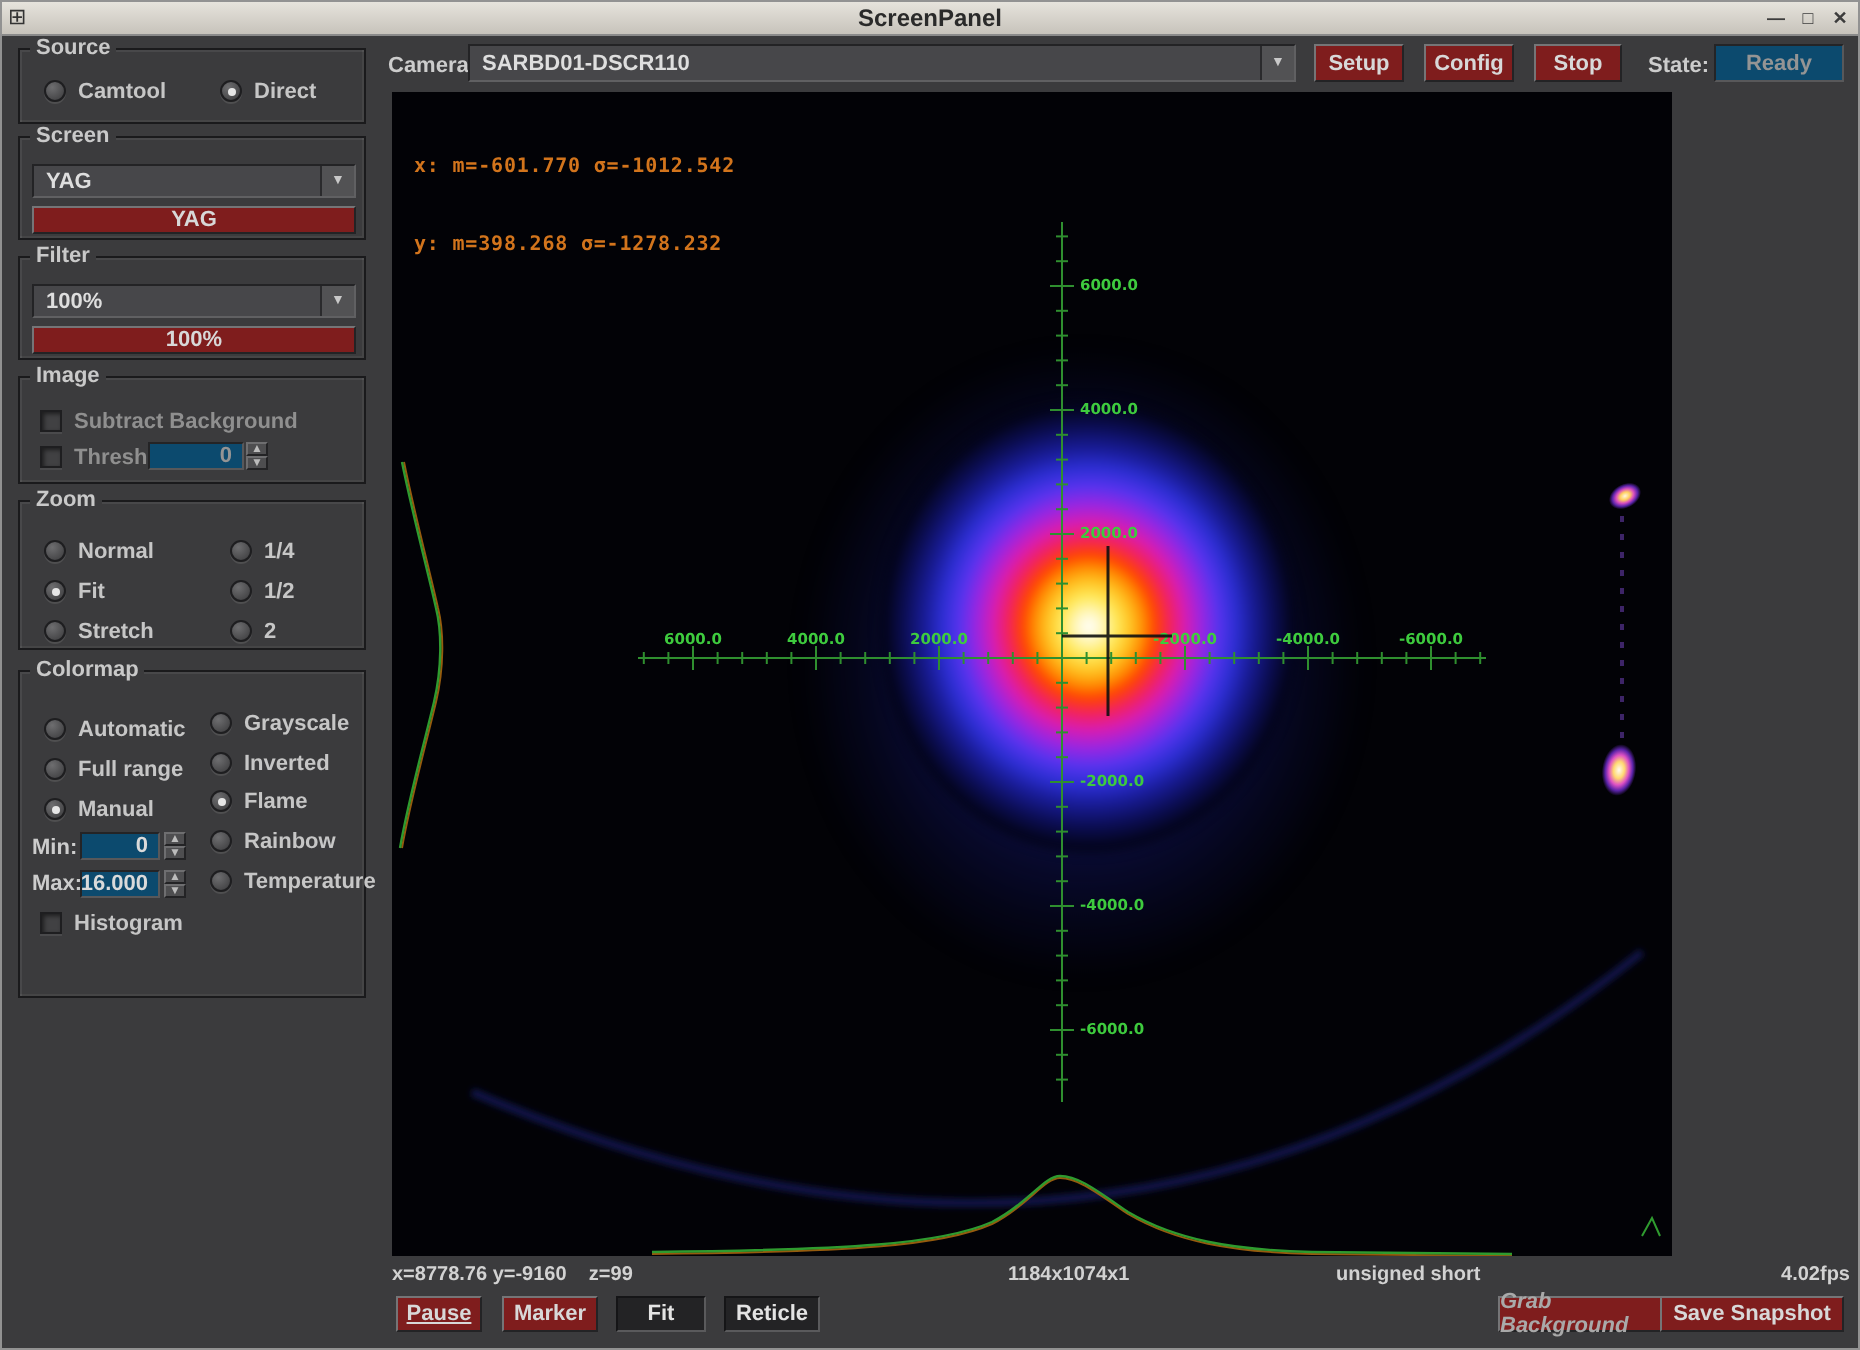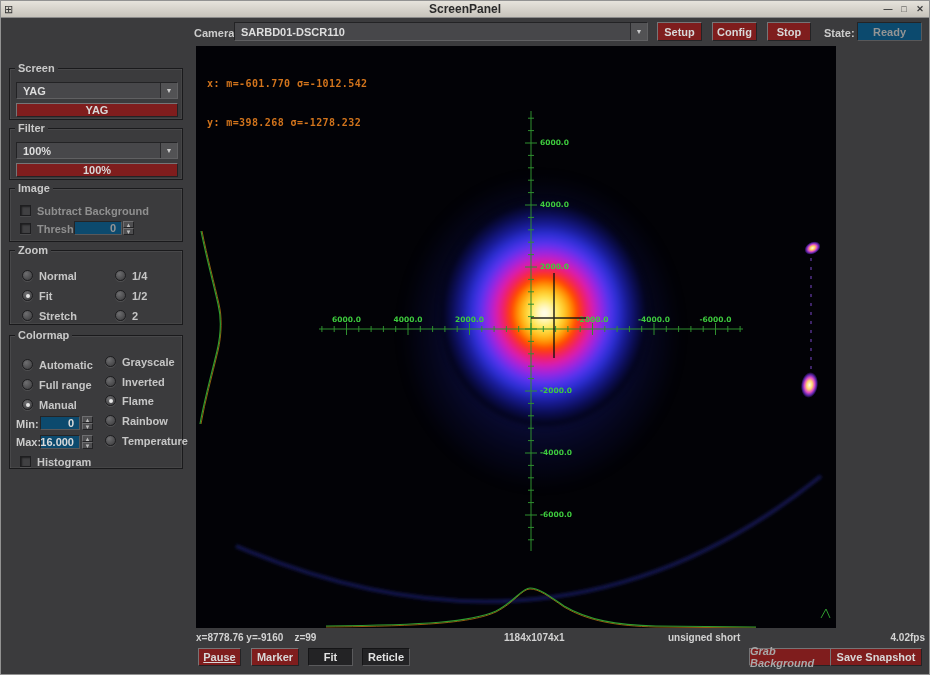--- a/index.html
+++ b/index.html
@@ -97,20 +97,31 @@
     <span class="tb-title">ScreenPanel</span>
     <span class="tb-btns">
       <span class="tb-btn">—</span>
       <span class="tb-btn">□</span>
       <span class="tb-btn">✕</span>
     </span>
   </div>
 
   <div class="body">
 
+    <div class="group" style="top:6px;height:38px;">
+      <div class="group-title">Source</div>
+      <div class="ctl" style="left:12px;top:14px;">
+        <span class="radio"></span>
+        <span class="rlbl">Camtool</span>
+      </div>
+      <div class="ctl" style="left:100px;top:14px;">
+        <span class="radio sel"></span>
+        <span class="rlbl">Direct</span>
+      </div>
+    </div>
 
     <div class="group" style="top:50px;height:52px;">
       <div class="group-title">Screen</div>
       <div class="combo" style="left:6px;top:13px;width:162px;height:17px;">
         <span>YAG</span>
         <span class="arrowbtn">▼</span>
       </div>
       <div class="btn" style="left:6px;top:34px;width:162px;height:14px;">YAG</div>
     </div>
 
@@ -161,21 +172,21 @@
       <div class="ctl" style="left:105px;top:38px;">
         <span class="radio"></span>
         <span class="rlbl">1/2</span>
       </div>
       <div class="ctl" style="left:105px;top:58px;">
         <span class="radio"></span>
         <span class="rlbl">2</span>
       </div>
     </div>
 
-    <div class="group" style="top:317px;height:134px;text-decoration:underline;">
+    <div class="group" style="top:317px;height:164px;text-decoration:underline;">
       <div class="group-title">Colormap</div>
       <div class="ctl" style="left:12px;top:22px;">
         <span class="radio"></span>
         <span class="rlbl">Automatic</span>
       </div>
       <div class="ctl" style="left:12px;top:42px;">
         <span class="radio"></span>
         <span class="rlbl">Full range</span>
       </div>
       <div class="ctl" style="left:12px;top:62px;">

